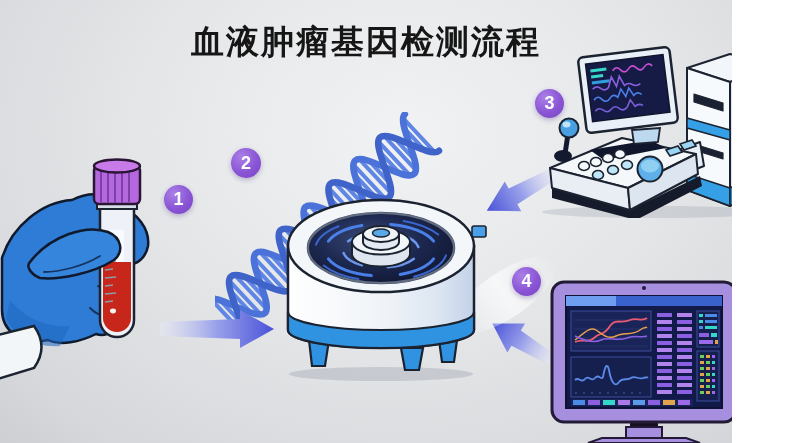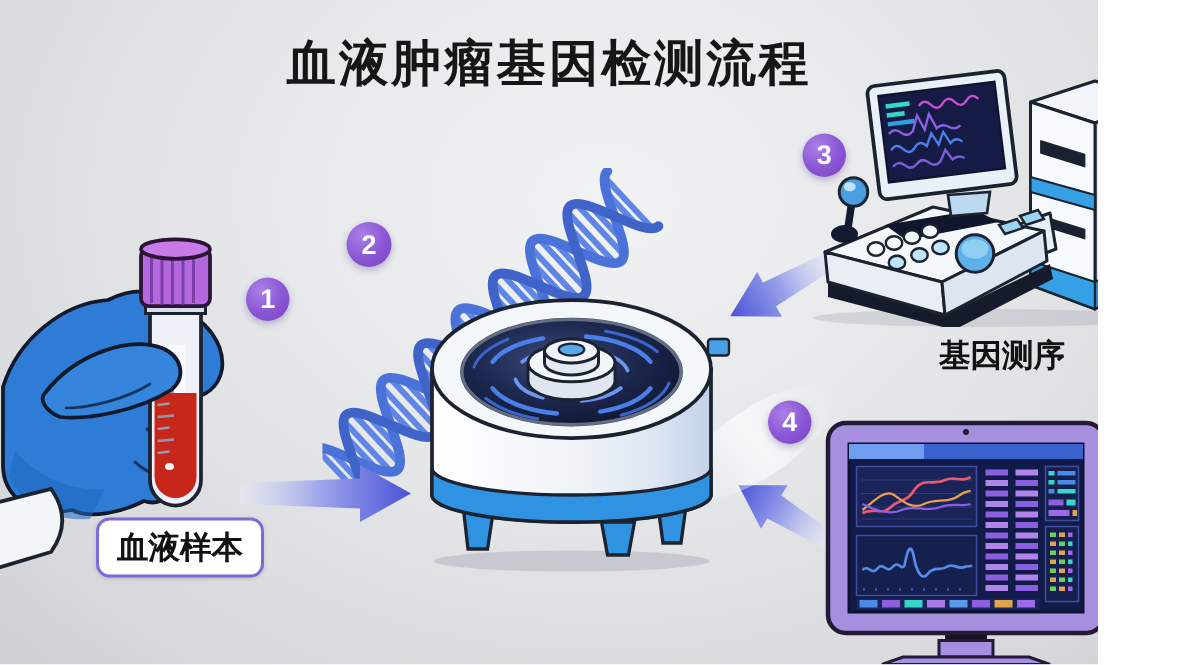--- a/index.html
+++ b/index.html
@@ -408,17 +408,15 @@
         <rect x="140" y="120" width="12" height="5" fill="#9a6ae8"></rect>
     </g>
   </svg>
 
   <div class="badge" style="left:164px;top:185px">1</div>
   <div class="badge" style="left:231px;top:148px;width:30px;height:30px">2</div>
   <div class="badge" style="left:535px;top:89px">3</div>
   <div class="badge" style="left:512px;top:267px">4</div>
   <div class="badge" style="left:750px;top:304px;width:30px;height:30px">4</div>
 
-  <div class="lbl lbl-box" style="left:64px;top:345px">血液样本</div>
-  <div class="lbl lbl-seq" style="left:598px;top:223px;width:140px;text-align:center">基因测序</div>
   <div class="lbl lbl-vert" style="left:738px;top:341px;height:96px">检测报告</div>
 
 </div>
 
 </body></html>

